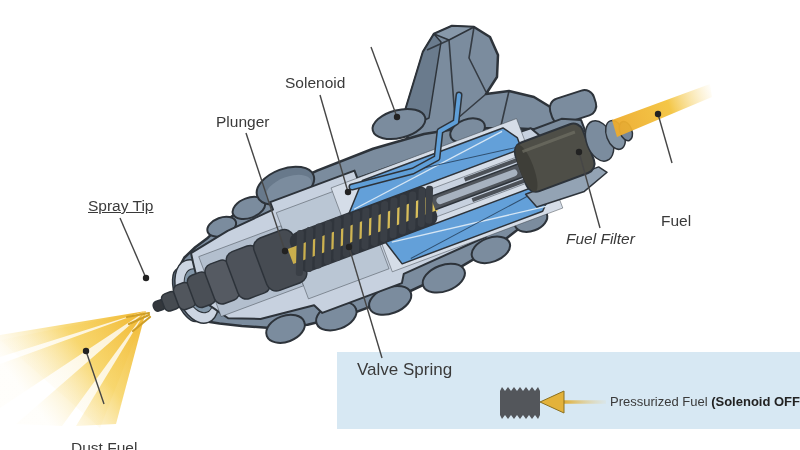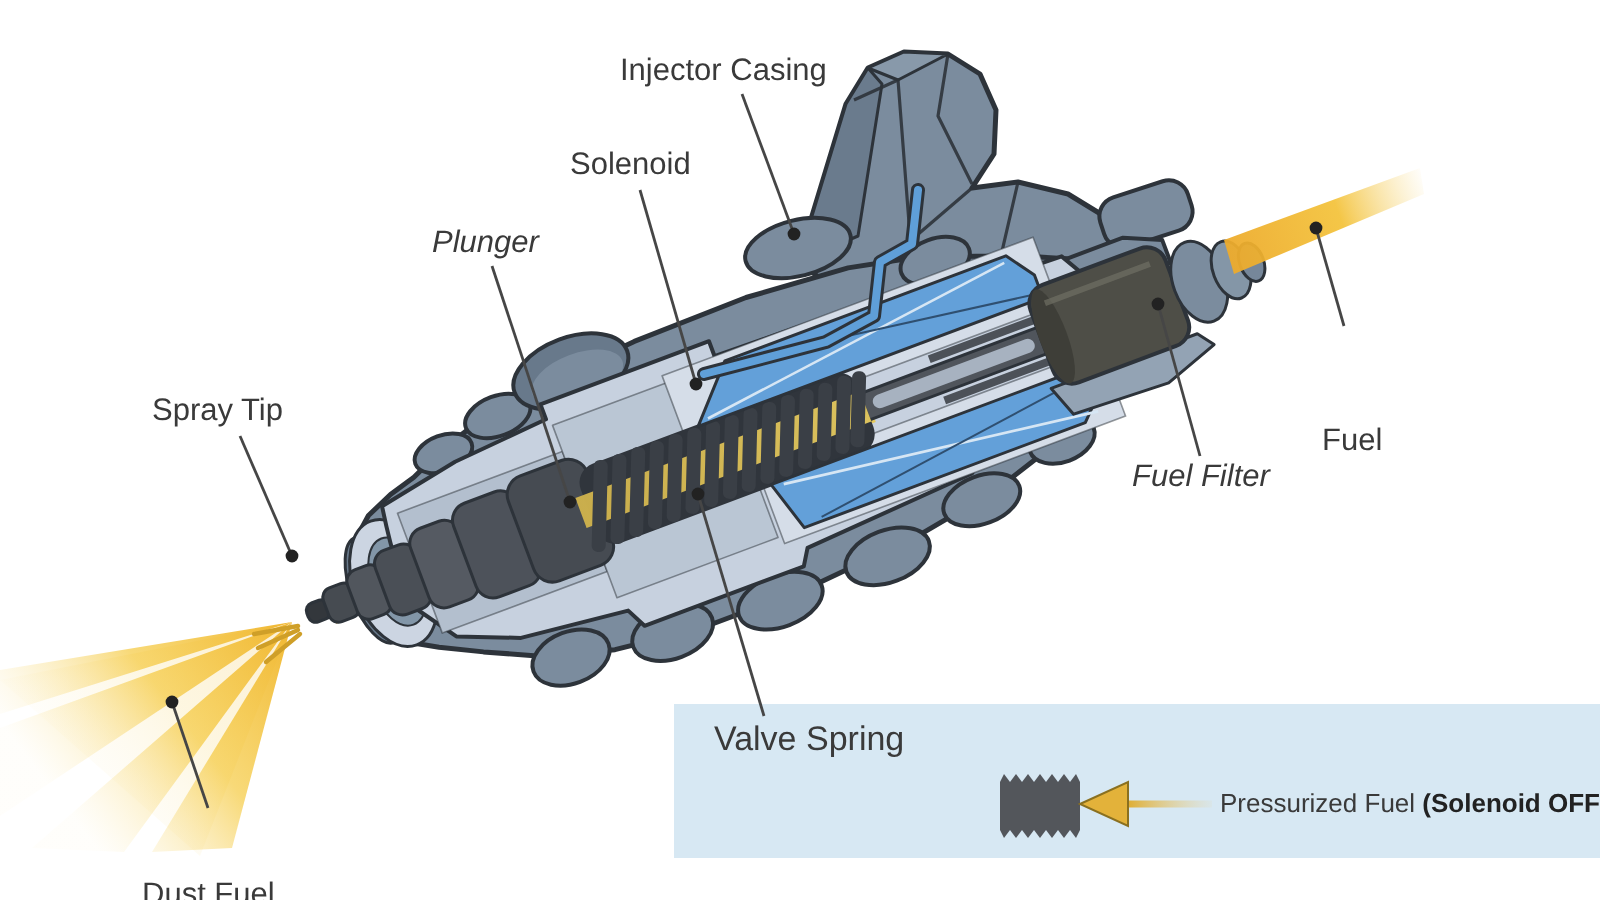--- a/index.html
+++ b/index.html
@@ -2,22 +2,22 @@
 <html><head>
 <meta charset="utf-8">
 <style>
   html,body{margin:0;padding:0;background:#fff;}
   .stage{position:relative;width:800px;height:450px;background:#ffffff;overflow:hidden;
          font-family:"Liberation Sans",sans-serif;}
   .panel{position:absolute;left:337px;top:352px;width:463px;height:77px;background:#d7e8f3;}
   .lbl{position:absolute;color:#3a3a3a;font-size:15.5px;line-height:1.1;white-space:nowrap;}
   .lbl-injector-casing{left:310px;top:27px;}
   .lbl-solenoid{left:285px;top:74px;}
-  .lbl-plunger{left:216px;top:113px;font-style:italic;}
-  .lbl-spray-tip{left:76px;top:197px;}
+  .lbl-plunger{left:216px;top:113px;}
+  .lbl-spray-tip{left:88px;top:197px;text-decoration:underline;}
   .lbl-fuel{left:661px;top:165px;margin-top:47px;}
   .lbl-fuel-filter{left:566px;top:230px;font-style:italic;}
   .lbl-dust-fuel{left:71px;top:407px;margin-top:32px;}
   .lbl-cross-section{left:455px;top:289px;font-style:italic;font-size:17px;color:#3f3f3f;}
   .lbl-valve-spring{left:357px;top:361px;font-size:17px;}
   .legend-text{position:absolute;left:610px;top:394px;font-size:13px;color:#3a3a3a;white-space:nowrap;}
   .legend-text .state{font-weight:bold;color:#222;}
   svg{position:absolute;left:0;top:0;}
 </style>
 </head>
@@ -200,21 +200,20 @@
       <circle cx="349" cy="247" r="3.2"></circle>
     </g>
 
     <g>
       <path fill="#53565b" d="M500,391 L502,387 L505,391 L508,387 L511,391 L514,387 L517,391 L520,387 L523,391 L526,387 L529,391 L532,387 L535,391 L538,387 L540,391 L540,415 L538,419 L535,415 L532,419 L529,415 L526,419 L523,415 L520,419 L517,415 L514,419 L511,415 L508,419 L505,415 L502,419 L500,415 Z"></path>
       <line x1="564" y1="402" x2="606" y2="402" stroke="url(#tailGrad)" stroke-width="3.5"></line>
       <polygon points="540,402 564,391 564,413" fill="#e3b23a" stroke="#8a7020" stroke-width="1"></polygon>
     </g>
   </svg>
 
-  <div class="lbl lbl-injector-casing">Injector Casing</div>
   <div class="lbl lbl-solenoid">Solenoid</div>
   <div class="lbl lbl-plunger">Plunger</div>
   <div class="lbl lbl-spray-tip">Spray Tip</div>
   <div class="lbl lbl-fuel">Fuel</div>
   <div class="lbl lbl-fuel-filter">Fuel Filter</div>
   <div class="lbl lbl-dust-fuel">Dust Fuel</div>
   <div class="lbl lbl-valve-spring">Valve Spring</div>
 
   <div class="legend-text"><span>Pressurized Fuel </span><span class="state">(Solenoid OFF)</span></div>
 

